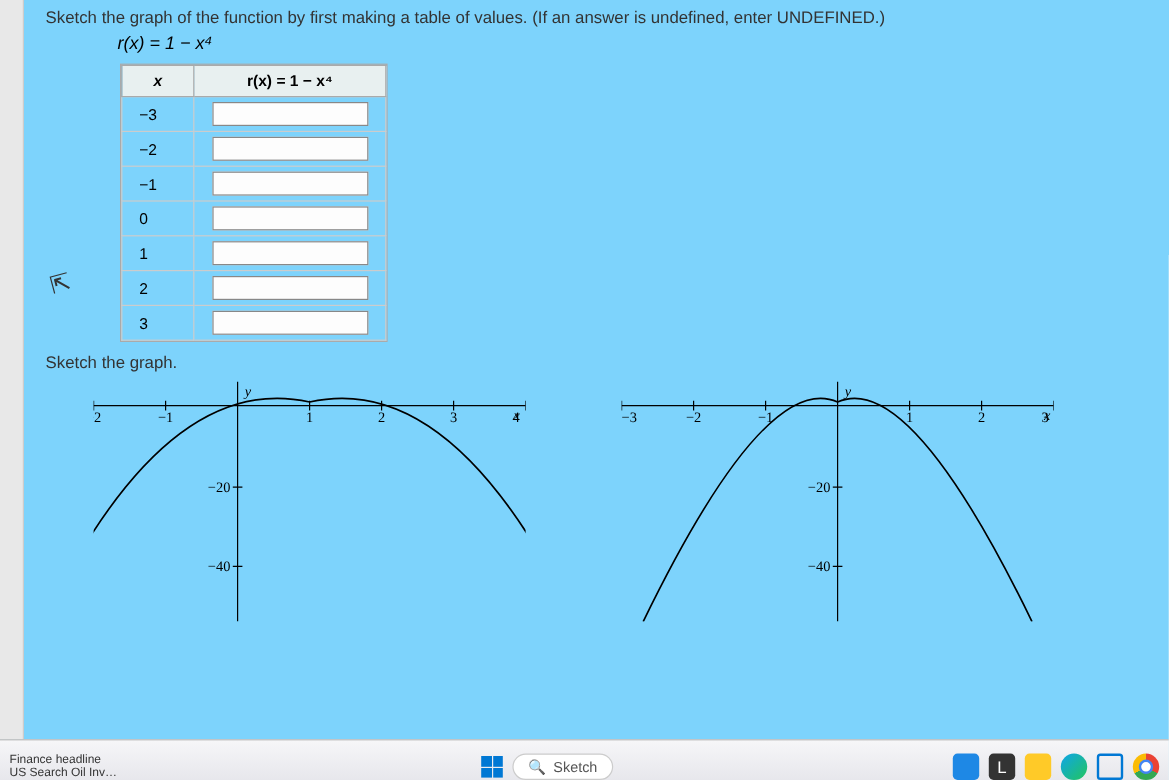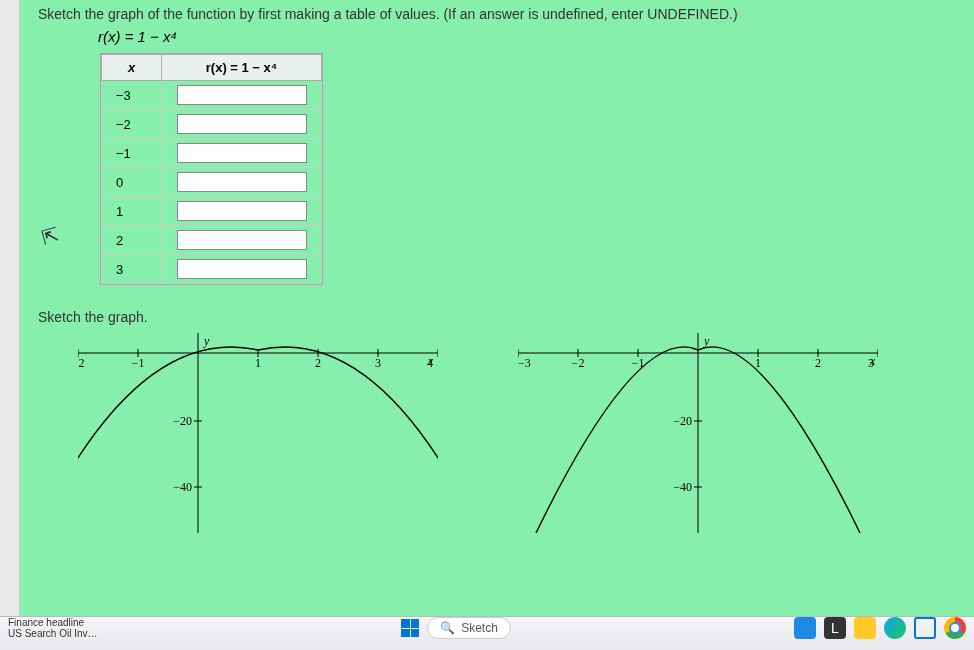--- a/index.html
+++ b/index.html
@@ -10,21 +10,21 @@
     body {
       font-family: Arial, sans-serif;
       background: #f5f5f5;
       width: 974px;
       height: 650px;
       position: relative;
       overflow: hidden;
     }
     .content {
       padding: 6px 22px 0 38px;
-      background: #86efac;
+      background: #7dd3fc;
       height: 616px;
     }
     .side-gutter {
       position: absolute;
       left: 0;
       top: 0;
       width: 20px;
       height: 616px;
       background: #e8e8e8;
       border-right: 1px solid #ccc;
@@ -83,21 +83,21 @@
     }
     .answer-input {
       width: 130px;
       height: 20px;
       border: 1px solid #888;
       background: #fdfdfd;
       padding: 0 4px;
       font-size: 12px;
     }
     .sketch-label {
-      margin-top: 20px;
+      margin-top: 4px;
       font-size: 14px;
       color: #333;
     }
     .graphs {
       display: flex;
       gap: 80px;
       margin-top: 8px;
       padding-left: 40px;
     }
     .graph {
@@ -107,21 +107,21 @@
     
     .taskbar {
       position: absolute;
       bottom: 0;
       left: 0;
       right: 0;
       height: 34px;
       background: linear-gradient(#f6f6f8, #e7e7ec);
       border-top: 1px solid #bbb;
       display: flex;
-      align-items: flex-start;
+      align-items: flex-end;
       gap: 8px;
       padding: 0 8px;
     }
     .headline {
       display: flex;
       flex-direction: column;
       font-size: 10px;
       line-height: 11px;
       color: #333;
       width: 110px;

